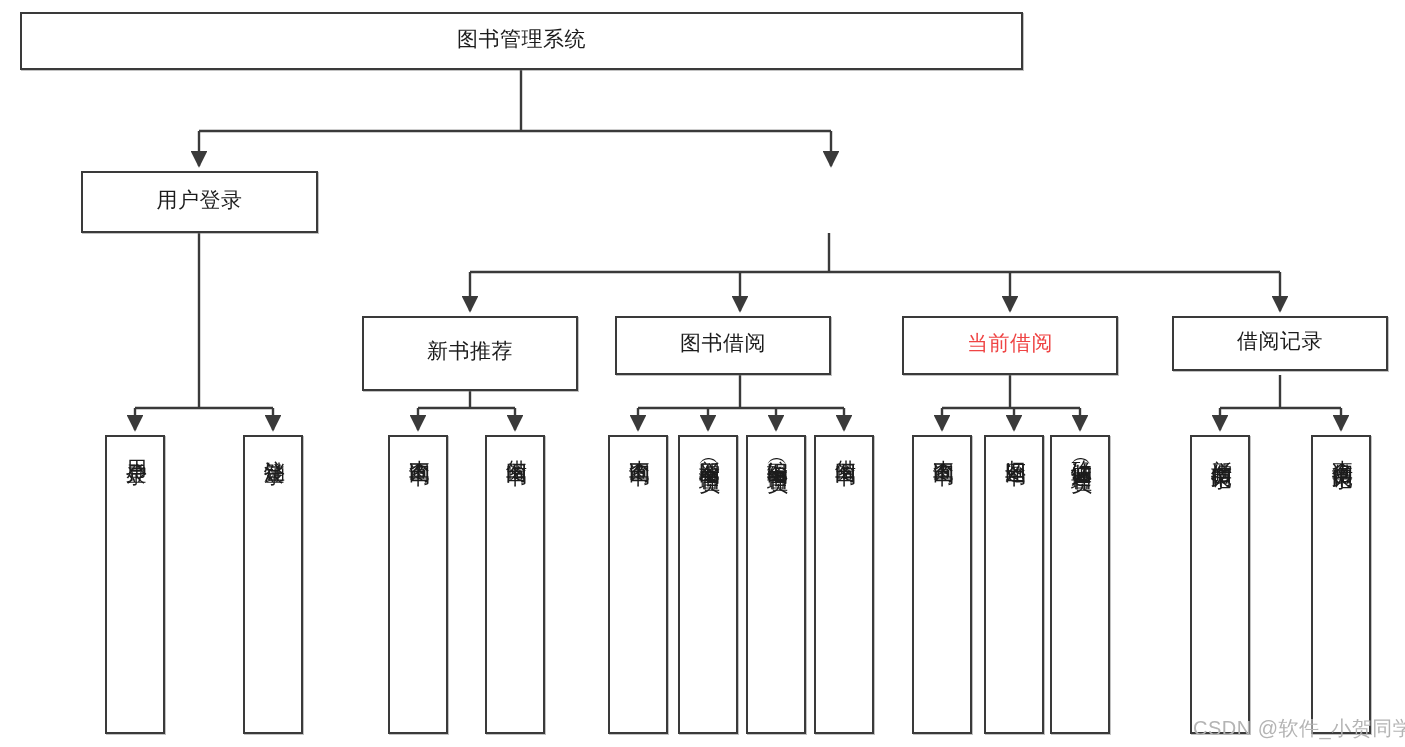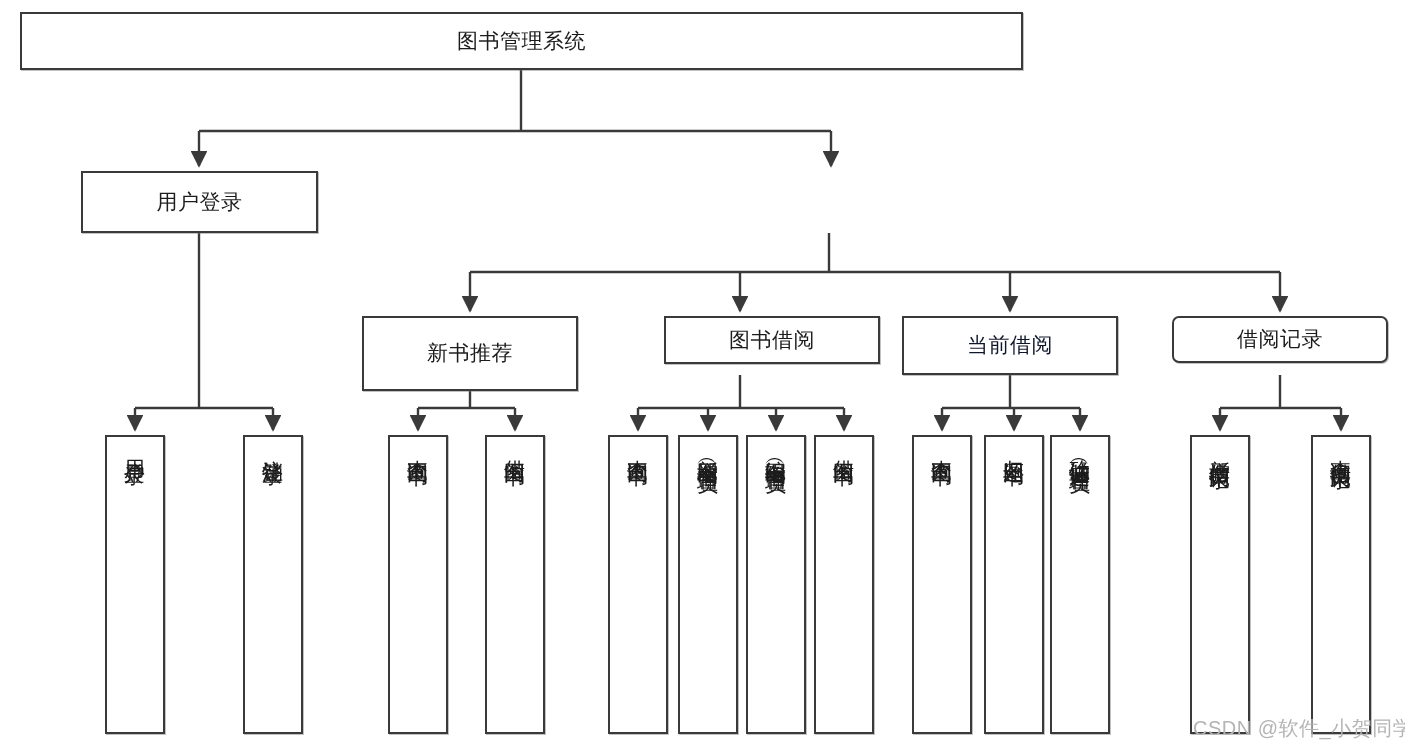--- a/index.html
+++ b/index.html
@@ -31,20 +31,21 @@
     position: absolute;
     box-sizing: border-box;
     background: #ffffff;
     border: 2px solid #84cc16;
     display: flex;
     align-items: center;
     justify-content: center;
     text-align: right;
     box-shadow: 1px 1px 0 rgba(120,120,120,0.45);
     z-index: 2;
+    font-family: Liberation Mono, monospace;
   }
   .node .label {
     font-size: 21px;
     line-height: 1.16;
     letter-spacing: 0.5px;
     color: #1c1c1c;
     white-space: nowrap;
   }
   
   .node.vertical {
@@ -140,27 +141,27 @@
     <span class="label" style="color: rgb(28, 28, 28);">图书管理系统</span>
   </div>
 
   <div class="node" style="left: 81px; top: 171px; width: 237px; height: 62px; border-color: rgb(58, 58, 58); background: rgb(255, 255, 255);">
     <span class="label" style="color: rgb(28, 28, 28);">用户登录</span>
   </div>
 
   <div class="node" style="left: 362px; top: 316px; width: 216px; height: 75px; border-color: rgb(58, 58, 58); background: rgb(255, 255, 255);">
     <span class="label" style="color: rgb(28, 28, 28);">新书推荐</span>
   </div>
-  <div class="node" style="left: 664px; top: 316px; width: 216px; height: 48px; border-color: rgb(58, 58, 58); background: rgb(255, 255, 255);">
+  <div class="node" style="left: 615px; top: 316px; width: 216px; height: 59px; border-color: rgb(58, 58, 58); background: rgb(255, 255, 255);">
     <span class="label" style="color: rgb(28, 28, 28);">图书借阅</span>
   </div>
   <div class="node" style="left: 902px; top: 316px; width: 216px; height: 59px; border-color: rgb(58, 58, 58); background: rgb(255, 255, 255);">
-    <span class="label" style="color: #0f172a;">当前借阅</span>
-  </div>
-  <div class="node" style="left: 1172px; top: 316px; width: 216px; height: 47px; border-color: rgb(58, 58, 58); background: rgb(255, 255, 255); border-radius: 7px;">
+    <span class="label" style="color: #ef4444;">当前借阅</span>
+  </div>
+  <div class="node" style="left: 1172px; top: 316px; width: 216px; height: 55px; border-color: rgb(58, 58, 58); background: rgb(255, 255, 255);">
     <span class="label" style="color: rgb(28, 28, 28);">借阅记录</span>
   </div>
 
   <div class="node vertical" style="left: 105px; top: 435px; width: 60px; height: 299px; border-color: rgb(58, 58, 58); background: rgb(255, 255, 255);">
     <span class="label" style="color: rgb(28, 28, 28);">用户登录</span>
   </div>
   <div class="node vertical" style="left: 243px; top: 435px; width: 60px; height: 299px; border-color: rgb(58, 58, 58); background: rgb(255, 255, 255);">
     <span class="label" style="color: rgb(28, 28, 28);">注销登录</span>
   </div>
   <div class="node vertical" style="left: 388px; top: 435px; width: 60px; height: 299px; border-color: rgb(58, 58, 58); background: rgb(255, 255, 255);">

